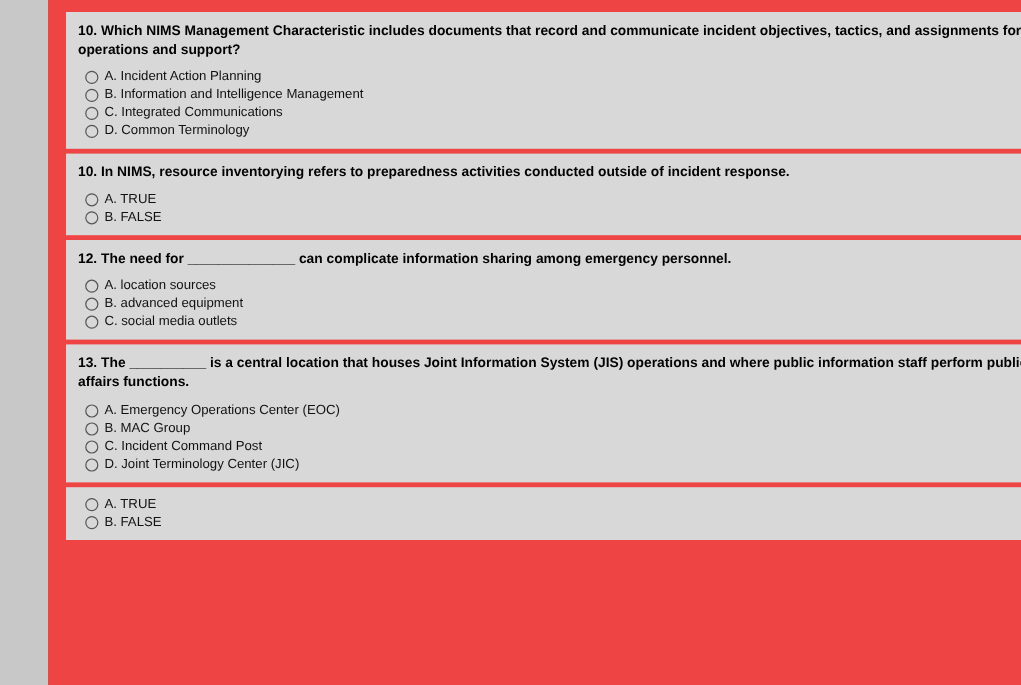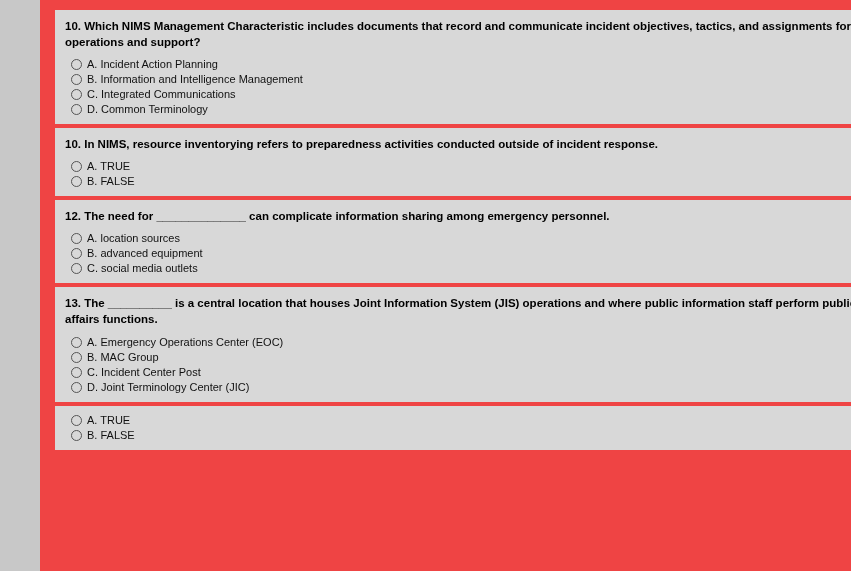--- a/index.html
+++ b/index.html
@@ -122,21 +122,21 @@
         <li class="option-item">
           <span class="radio-circle"></span>
           <span class="option-label">A. Emergency Operations Center (EOC)</span>
         </li>
         <li class="option-item">
           <span class="radio-circle"></span>
           <span class="option-label">B. MAC Group</span>
         </li>
         <li class="option-item">
           <span class="radio-circle"></span>
-          <span class="option-label">C. Incident Center Post</span>
+          <span class="option-label">C. Incident Command Post</span>
         </li>
         <li class="option-item">
           <span class="radio-circle"></span>
           <span class="option-label">D. Joint Terminology Center (JIC)</span>
         </li>
       </ul>
     </div>
     <div class="question-block">
       <ul class="options-list">
         <li class="option-item">

